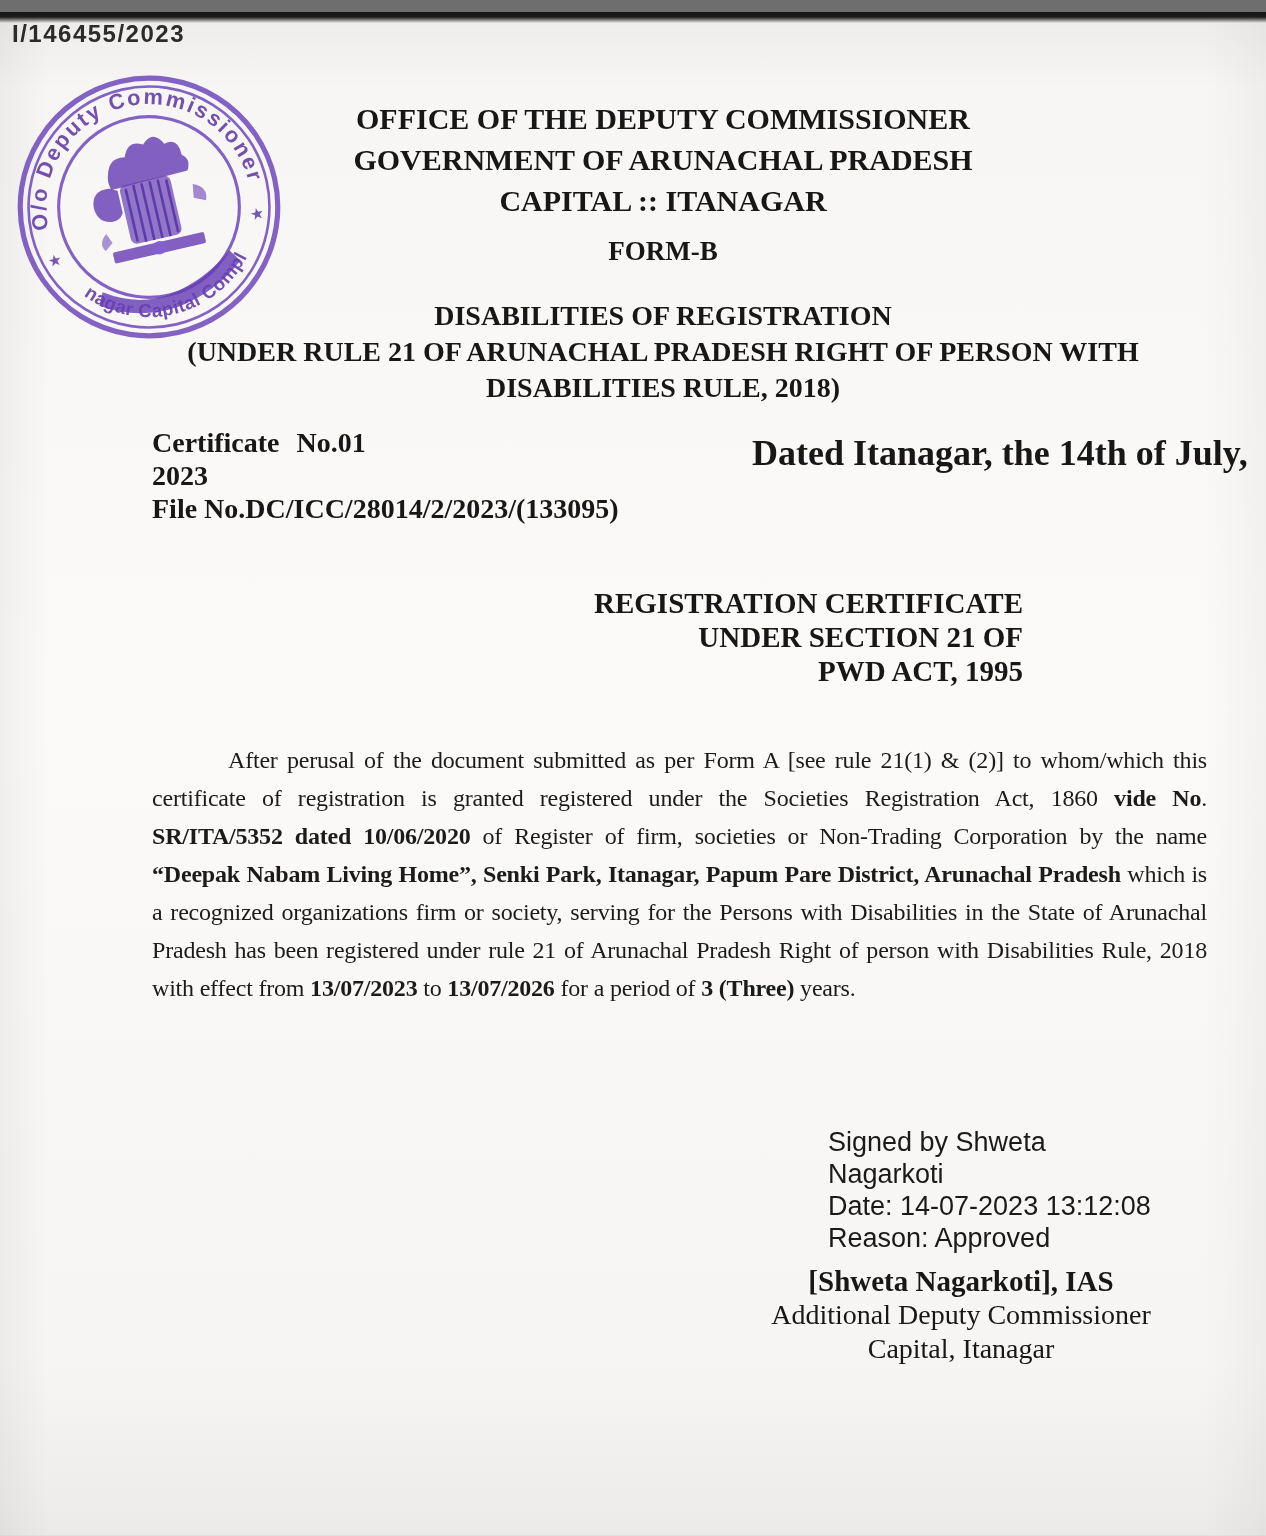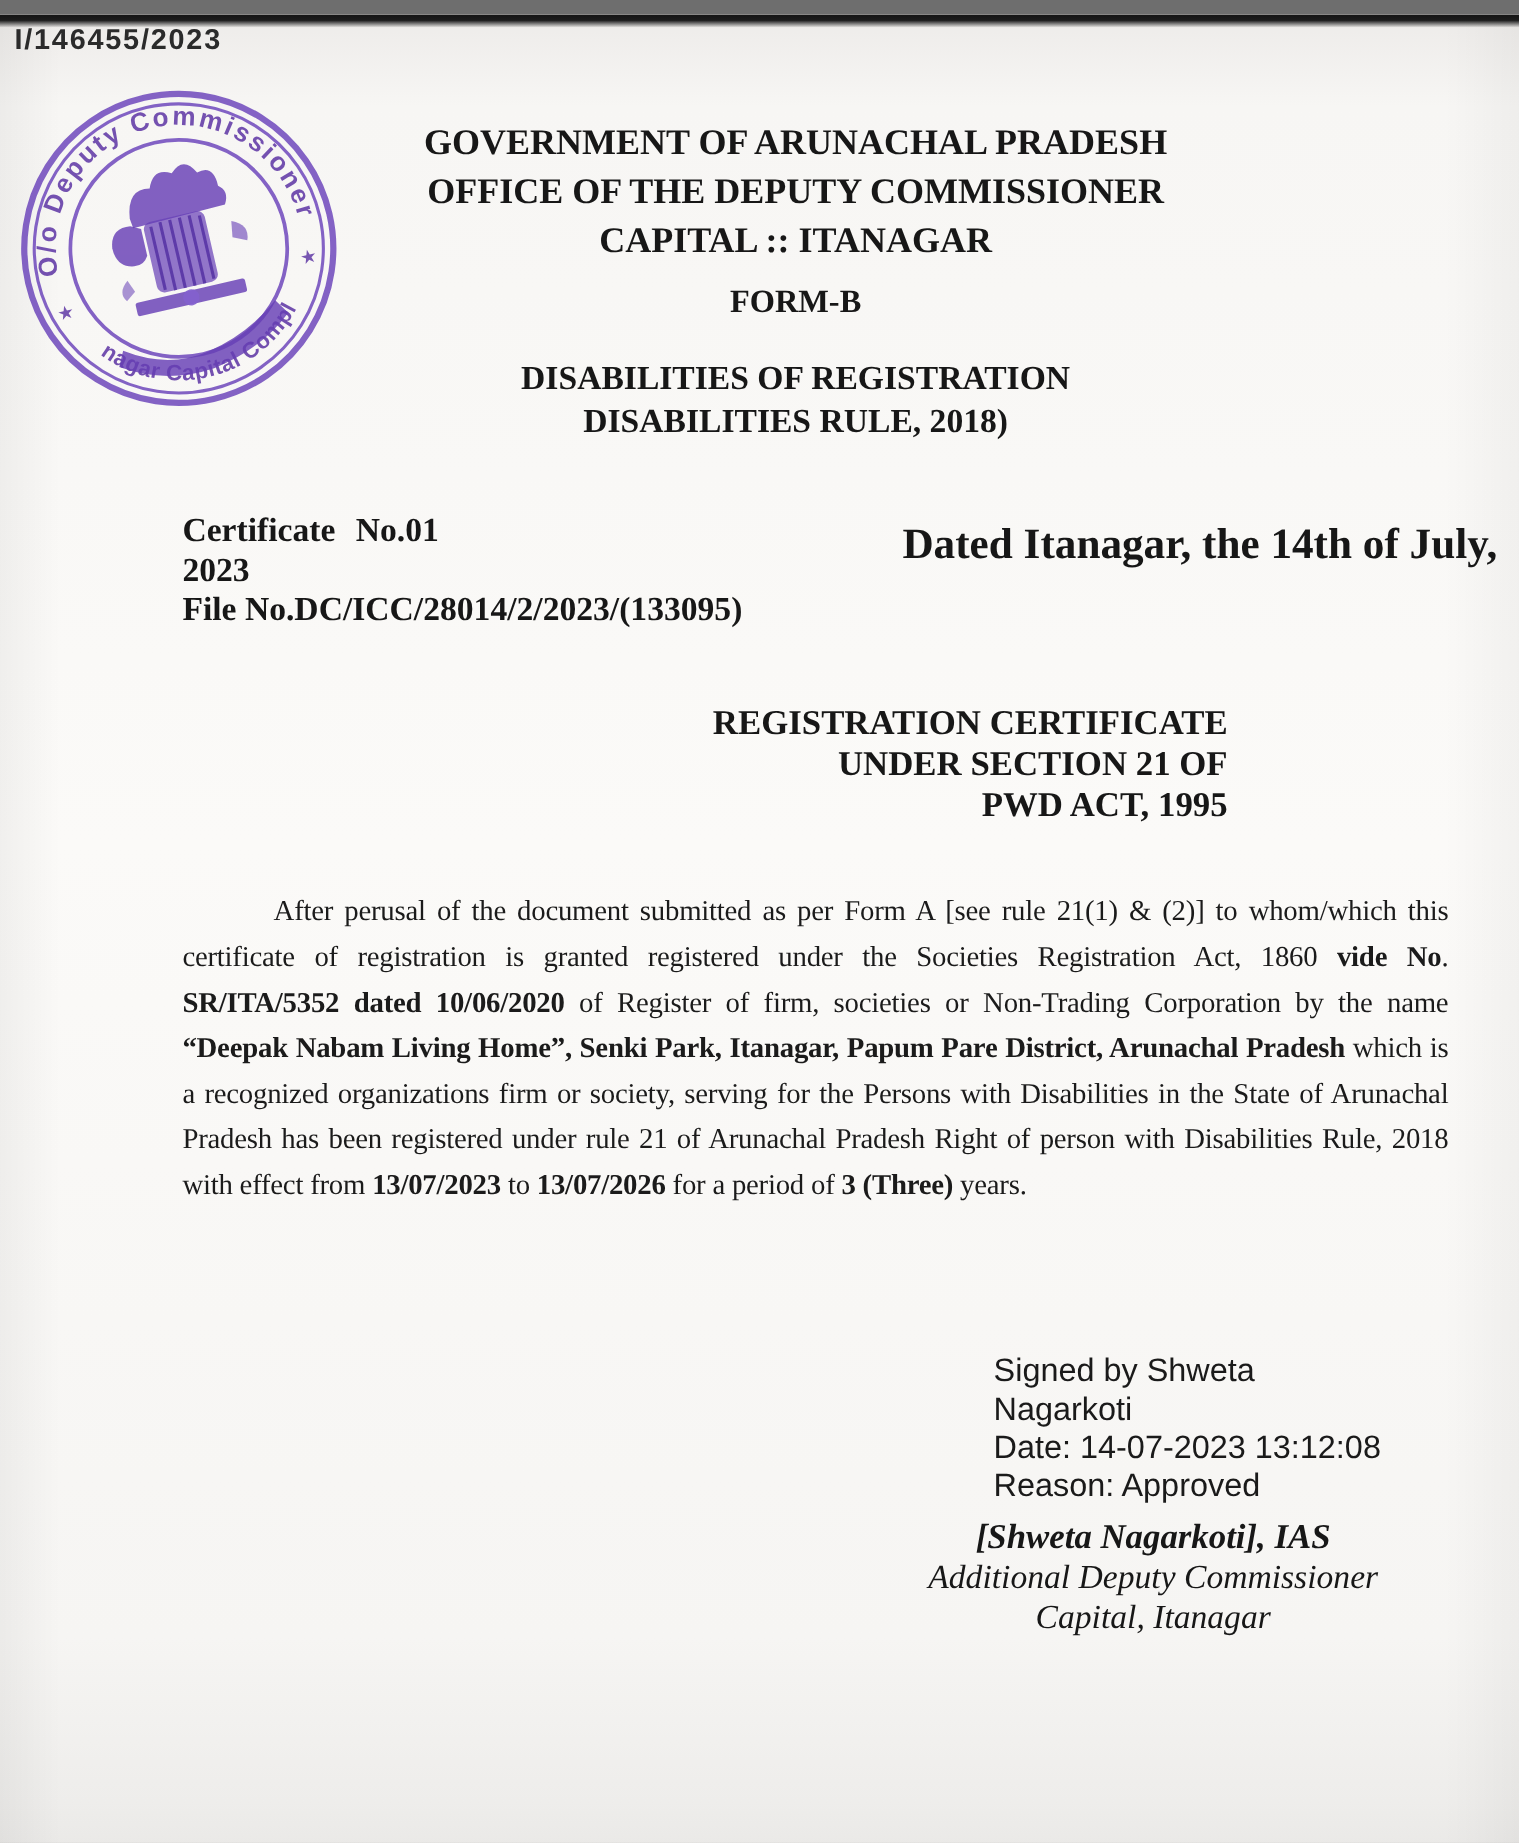--- a/index.html
+++ b/index.html
@@ -38,21 +38,21 @@
   .subtitle{left:283px;top:574px;width:740px;text-align:right;
     font-weight:bold;font-size:29px;line-height:34px;color:#171717;}
   .body-par{left:152px;top:729px;width:1055px;margin:0;
     font-size:24px;line-height:38px;text-align:justify;text-indent:76px;
     color:#1b1b1b;letter-spacing:-0.2px;}
   .body-par .b{font-weight:bold;}
   .sig-digital{left:828px;top:1114px;width:420px;
     font-family:"Liberation Sans","DejaVu Sans",sans-serif;
     font-size:27px;line-height:32px;color:#1a1a1a;}
   .sig-name{left:745px;top:1252px;width:432px;text-align:center;
-    font-size:28px;line-height:34px;color:#171717;font-style:italic;}
+    font-size:28px;line-height:34px;color:#171717;}
   .sig-name .nm{font-weight:bold;font-size:29px;}
   .stamp{left:14px;top:58px;width:270px;height:274px;
     transform:rotate(-13deg);opacity:0.92;}
   .stamp svg{width:100%;height:100%;}
 </style>
 </head>
 <body>
 
 <div class="page">
 
@@ -95,29 +95,30 @@
         <rect x="86" y="165" width="90" height="11" rx="2"></rect>
         <circle cx="131" cy="170.5" r="6.5" fill="#7a55cc" fill-opacity="0.9"></circle>
         <path d="M68,200 Q100,222 134,216 Q168,210 196,188 L204,200 Q176,224 136,230 Q96,234 62,212 Z"></path>
         <path d="M176,118 q14,6 9,18 l-11,-5 z" fill-opacity="0.6"></path>
         <path d="M84,146 q-10,8 -4,16 l8,-6 z" fill-opacity="0.55"></path>
       </g>
     </svg>
   </div>
 
   <div class="abs header">
+    <div>OFFICE OF THE DEPUTY COMMISSIONER</div>
     <div>GOVERNMENT OF ARUNACHAL PRADESH</div>
-    <div>OFFICE OF THE DEPUTY COMMISSIONER</div>
     <div>CAPITAL :: ITANAGAR</div>
   </div>
 
   <div class="abs form-b">FORM-B</div>
 
   <div class="abs cert-title">
     <div>DISABILITIES OF REGISTRATION</div>
+    <div>(UNDER RULE 21 OF ARUNACHAL PRADESH RIGHT OF PERSON WITH</div>
     <div>DISABILITIES RULE, 2018)</div>
   </div>
 
   <div class="abs meta-left">
     <div class="line1">Certificate No.01</div>
     <div>2023</div>
     <div>File No.DC/ICC/28014/2/2023/(133095)</div>
   </div>
 
   <div class="abs meta-dated">Dated Itanagar, the 14th of July,</div>

